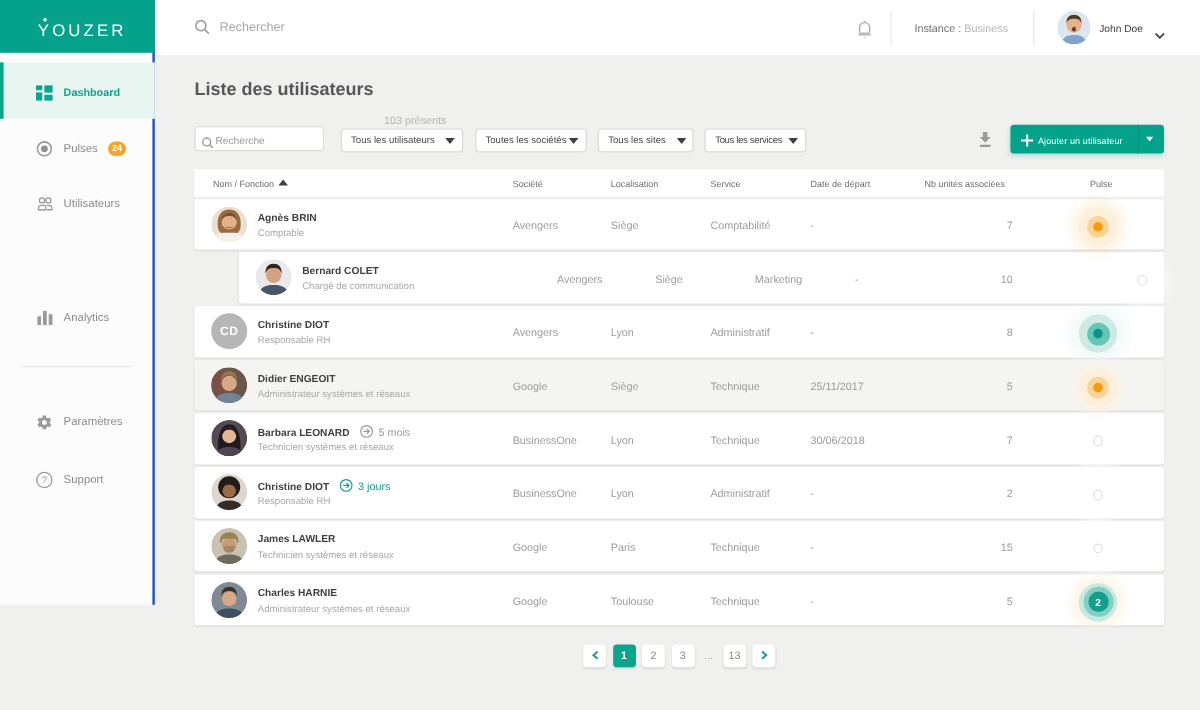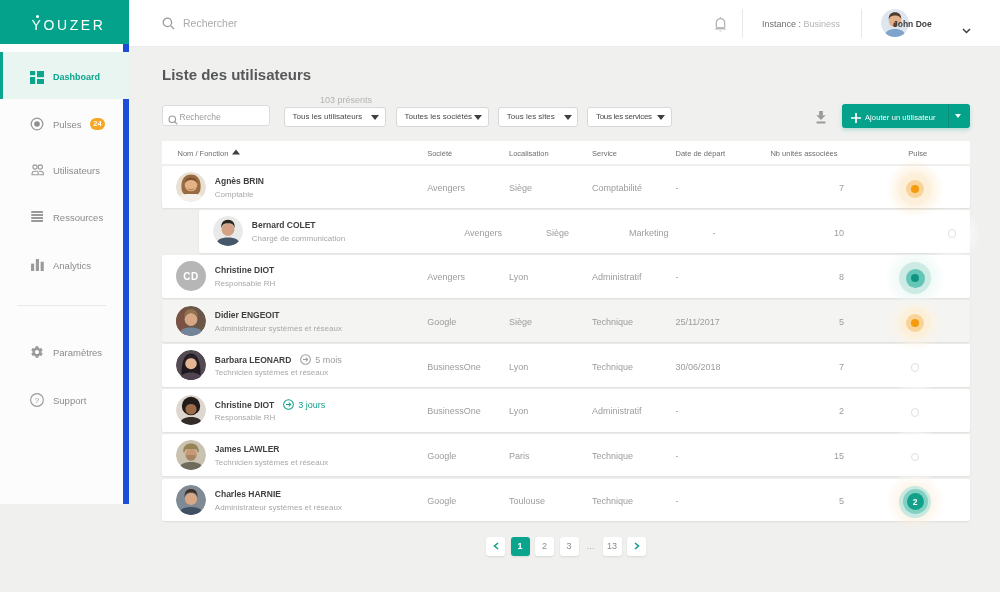--- a/index.html
+++ b/index.html
@@ -1,20 +1,20 @@
 <!DOCTYPE html>
 <html><head>
 <meta charset="utf-8">
 <style>
   * { margin:0; padding:0; box-sizing:border-box; }
   html,body { width:1000px; height:592px; overflow:hidden; }
   body { font-family:"Liberation Sans", sans-serif; background:#f0f0ef; position:relative; }
 
   
-  .sidebar { position:absolute; left:0; top:0; width:129px; height:504px; background:#fcfcfc; border-right:6px solid #1d4ed8; z-index:5; }
+  .sidebar { position:absolute; left:0; top:0; width:129px; height:504px; background:#fcfcfc; border-right:2px solid #1d4ed8; z-index:5; }
   .logo { position:absolute; left:0; top:0; width:129px; height:44px; background:#04a28a; }
   .logo-txt { position:absolute; left:31.5px; top:17px; color:#fff; font-size:14px; font-weight:normal; letter-spacing:2.6px; }
   .ydot { position:absolute; left:35.5px; top:14.5px; width:3px; height:3px; border-radius:50%; background:#fff; }
   .mi { position:absolute; left:0; width:129px; height:47px; color:#8b8b8b; font-size:9.5px; }
   .mi .ic { position:absolute; left:29px; top:50%; transform:translateY(-50%); width:16px; height:16px; display:flex; align-items:center; justify-content:center; }
   .mi .lbl { position:absolute; left:53px; top:50%; transform:translateY(-50%); }
   .mi.active { background:#e9f5f1; color:#0ba58d; font-weight:bold; font-size:9px; }
   .mi.active .ic, .mi.active .lbl { margin-top:2px; }
   .mi.active::before { content:""; position:absolute; left:0; top:0; bottom:0; width:3px; background:#0ba58d; }
   .badge { position:absolute; left:90px; top:17px; width:15px; height:12px; background:#f5a623; color:#fff; border-radius:6px; font-size:7.5px; font-weight:bold; text-align:center; line-height:12px; }
@@ -23,21 +23,21 @@
   
   .topbar { position:absolute; left:129px; top:0; width:875px; height:47px; background:#fff; border-bottom:1px solid #ebebeb; }
   .tsi { position:absolute; left:33px; top:16px; }
   .tst { position:absolute; left:54px; top:17px; color:#a9a9a9; font-size:10.5px; }
   .bell { position:absolute; left:585px; top:16px; }
   .tdiv1 { position:absolute; left:613px; top:9px; width:1px; height:29px; background:#e8e8e8; }
   .inst { position:absolute; left:633px; top:19px; font-size:9px; color:#6f6f6f; }
   .inst .lite { color:#b5b5b5; }
   .tdiv2 { position:absolute; left:732px; top:9px; width:1px; height:29px; background:#e8e8e8; }
   .tav { position:absolute; left:752px; top:9px; width:28px; height:28px; border-radius:50%; overflow:hidden; }
-  .pname { position:absolute; left:764px; top:19px; font-size:8.5px; font-weight:bold; color:#3f3f3f; }
+  .pname { position:absolute; left:787px; top:19px; font-size:8.5px; font-weight:normal; color:#3f3f3f; }
   .chev { position:absolute; left:833px; top:20px; }
 
   
   .content { position:absolute; left:129px; top:47px; width:871px; height:460px; }
   h1 { position:absolute; left:33px; top:18.5px; font-size:15px; color:#565758; font-weight:bold; }
   .count { position:absolute; left:191px; top:23.5px; font-size:9px; color:#b3b3ae;margin-top:24px; }
 
   .fsearch { position:absolute; left:33px; top:58px; width:108px; height:21px; background:#fff; border:1px solid #dcdcdc; border-radius:3px; }
   .fsearch .si { position:absolute; left:4.5px; top:5px; }
   .fsearch .st { position:absolute; left:16.5px; top:6px; font-size:8.5px; color:#9b9b9b; }
@@ -132,33 +132,20 @@
         <svg width="13" height="12" viewBox="0 0 13 12">
           <g fill="none" stroke="#9a9a9a" stroke-width="1.1">
             <circle cx="4" cy="3" r="2.1"></circle>
             <circle cx="9.3" cy="3" r="2.1"></circle>
             <path d="M1 10.8 L1 10 C1 8.2 2.2 7.2 3.9 7.2 L5.7 7.2 C6.6 7.2 7.2 7.6 7.2 8.6 L7.2 10.8 Z"></path>
             <path d="M8 7.3 L9.5 7.2 C11.2 7.2 12.4 8.2 12.4 10 L12.4 10.8 L8.2 10.8"></path>
           </g>
         </svg>
       </span>
     <span class="lbl">Utilisateurs</span>
-  </div>
-  <div class="mi" style="top:193px;">
-    <span class="ic">
-        <svg width="12.5" height="11" viewBox="0 0 12.5 11">
-          <g fill="#9a9a9a">
-            <rect x="0" y="0" width="12.5" height="2" rx="1"></rect>
-            <rect x="0" y="3" width="12.5" height="2" rx="1"></rect>
-            <rect x="0" y="6" width="12.5" height="2" rx="1"></rect>
-            <rect x="0" y="9" width="12.5" height="2" rx="1"></rect>
-          </g>
-        </svg>
-      </span>
-    <span class="lbl">Ressources</span>
   </div>
   <div class="mi" style="top:241.5px;">
     <span class="ic">
         <svg width="13" height="12" viewBox="0 0 14 13">
           <g fill="#9a9a9a">
             <rect x="0" y="5" width="3.4" height="8"></rect>
             <rect x="5.2" y="0" width="3.4" height="13"></rect>
             <rect x="10.4" y="3" width="3.4" height="10"></rect>
           </g>
         </svg>

